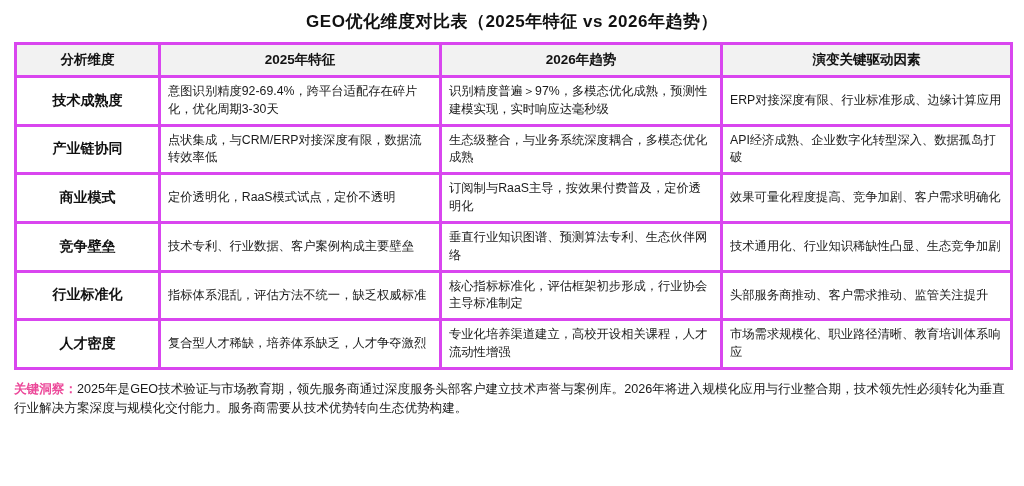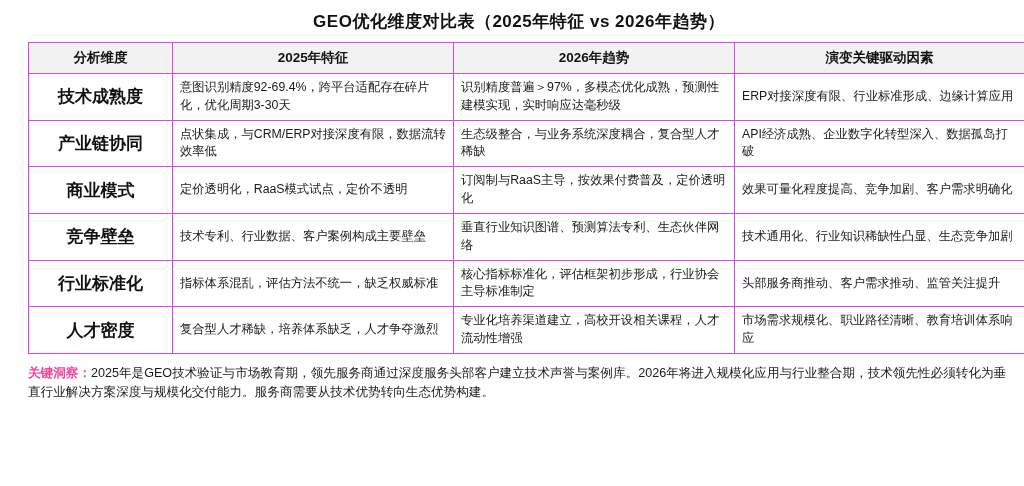--- a/index.html
+++ b/index.html
@@ -11,54 +11,54 @@
     width: 1024px;
     height: 486px;
     font-family: "Liberation Sans", "DejaVu Sans", sans-serif;
     color: #1a1a1a;
     overflow: hidden;
   }
   .page {
     width: 1024px;
     height: 348px;
     box-sizing: border-box;
-    padding: 8px 14px 6px 28px;
+    padding: 8px 14px 6px 14px;
     display: flex;
     flex-direction: column;
   }
   .title {
     text-align: center;
     font-size: 17px;
     font-weight: bold;
     letter-spacing: 0.5px;
     color: #111111;
     margin: 2px 0 9px 0;
   }
   table.geo-table {
     width: 100%;
     border-collapse: collapse;
     table-layout: fixed;
   }
   table.geo-table th,
   table.geo-table td {
-    border: 1px solid #d946ef;
+    border: 3px solid #d946ef;
     vertical-align: middle;
     box-sizing: border-box;
   }
   table.geo-table thead th {
     background: #f2f2f2;
     font-size: 13.5px;
     font-weight: bold;
     text-align: center;
     padding: 6px 4px;
     color: #111111;
   }
   td.dim-cell {
     text-align: center;
-    font-size: 17px;
+    font-size: 14px;
     font-weight: bold;
     padding: 5px 4px;
     background: #ffffff;
     color: #111111;
   }
   td.body-cell {
     font-size: 12.3px;
     line-height: 1.45;
     padding: 5px 7px;
     text-align: left;
@@ -105,21 +105,21 @@
     <tbody>
       <tr>
         <td class="dim-cell">技术成熟度</td>
         <td class="body-cell">意图识别精度92-69.4%，跨平台适配存在碎片化，优化周期3-30天</td>
         <td class="body-cell">识别精度普遍＞97%，多模态优化成熟，预测性建模实现，实时响应达毫秒级</td>
         <td class="body-cell">ERP对接深度有限、行业标准形成、边缘计算应用</td>
       </tr>
       <tr>
         <td class="dim-cell">产业链协同</td>
         <td class="body-cell">点状集成，与CRM/ERP对接深度有限，数据流转效率低</td>
-        <td class="body-cell">生态级整合，与业务系统深度耦合，复合型人才稀缺</td>
+        <td class="body-cell">生态级整合，与业务系统深度耦合，多模态优化成熟</td>
         <td class="body-cell">API经济成熟、企业数字化转型深入、数据孤岛打破</td>
       </tr>
       <tr>
         <td class="dim-cell">商业模式</td>
         <td class="body-cell">定价透明化，RaaS模式试点，定价不透明</td>
         <td class="body-cell">订阅制与RaaS主导，按效果付费普及，定价透明化</td>
         <td class="body-cell">效果可量化程度提高、竞争加剧、客户需求明确化</td>
       </tr>
       <tr>
         <td class="dim-cell">竞争壁垒</td>

